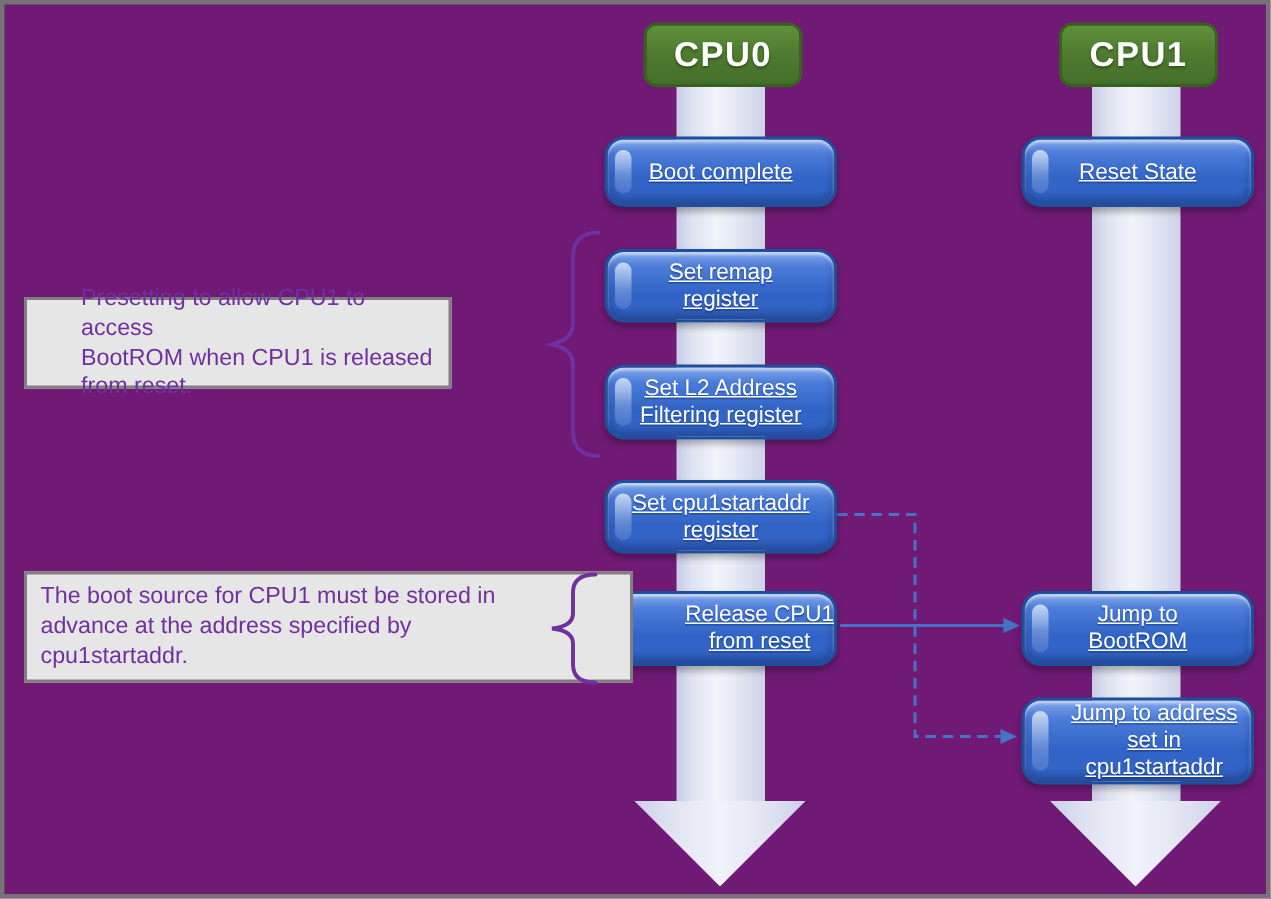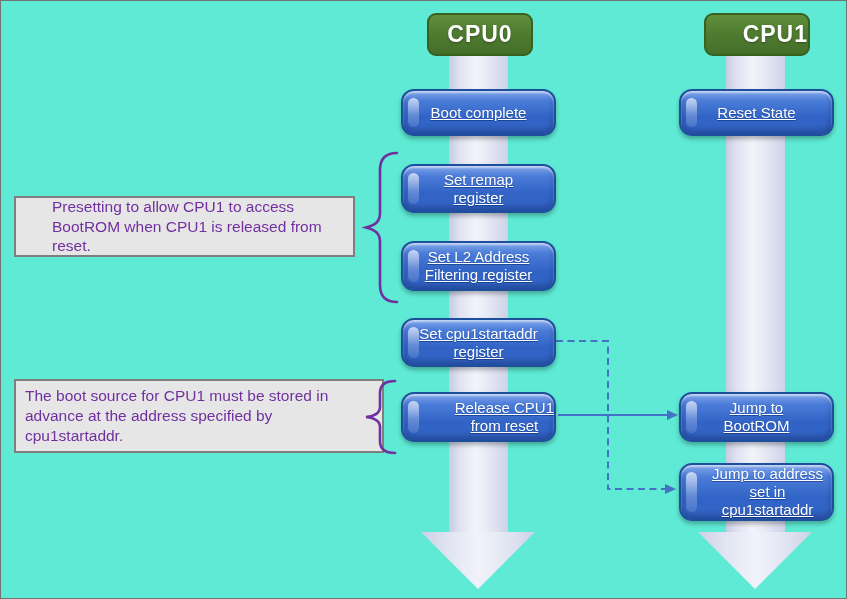--- a/index.html
+++ b/index.html
@@ -3,22 +3,22 @@
 <meta charset="utf-8">
 <style>
   * { margin: 0; padding: 0; box-sizing: border-box; }
   html, body { background: #ffffff; }
   body { font-family: "Liberation Sans", sans-serif; }
 
   .canvas {
     position: relative;
     width: 847px;
     height: 599px;
-    background: #5eead4;
-    border: 1px solid #737373;
+    background: #701a75;
+    border: 3px solid #737373;
     overflow: hidden;
   }
 
   
   .big-arrow { position: absolute; z-index: 1; }
   .shaft {
     position: absolute;
     background: linear-gradient(90deg, #c7cce3 0%, #dfe2f0 18%, #f2f4fb 45%, #e9ebf6 62%, #cdd2e7 100%);
   }
   .cpu0-shaft { left: 448px; top: 55px; width: 59px; height: 477px; }
@@ -40,21 +40,21 @@
     background: linear-gradient(180deg, #5f8f3c 0%, #4e7b2f 50%, #446f2a 100%);
     border: 2px solid #38601f;
     border-radius: 9px;
     color: #ffffff;
     font-size: 23px;
     font-weight: bold;
     letter-spacing: 1px;
     text-shadow: 0 1px 2px rgba(0,0,0,.35);
   }
   .cpu0-header { left: 426px; top: 12px; }
-  .cpu1-header { left: 703px; top: 12px; justify-content: flex-end; }
+  .cpu1-header { left: 703px; top: 12px; }
 
   
   .step {
     position: absolute;
     width: 155px;
     z-index: 3;
     display: flex; align-items: center; justify-content: center;
     text-align: center;
     background: linear-gradient(180deg, #83a8ea 0%, #4b7cd9 22%, #3063c5 62%, #3567c9 100%);
     border: 2px solid #1e4f9d;
@@ -95,22 +95,22 @@
     z-index: 3;
     background: #e7e6e6;
     border: 2px solid #7f7f7f;
     color: #7030a0;
     font-size: 15.5px;
     line-height: 1.28;
     display: flex; align-items: center;
     padding: 6px 9px;
   }
   .note-text { white-space: pre-line; }
-  .note-1 { left: 13px; top: 195px; width: 341px; height: 61px; padding-left: 36px; }
-  .note-2 { left: 13px; top: 378px; width: 370px; height: 74px; }
+  .note-1 { left: 13px; top: 195px; width: 285px; height: 61px; padding-left: 36px; }
+  .note-2 { left: 13px; top: 378px; width: 406px; height: 74px; }
 
   
   .brace { position: absolute; z-index: 3; }
   .brace-1 { left: 361px; top: 149px; }
   .brace-2 { left: 361px; top: 378px; }
   .connector-layer {
     position: absolute; left: 0; top: 0; width: 847px; height: 599px;
     z-index: 2; pointer-events: none;
   }
 </style>

